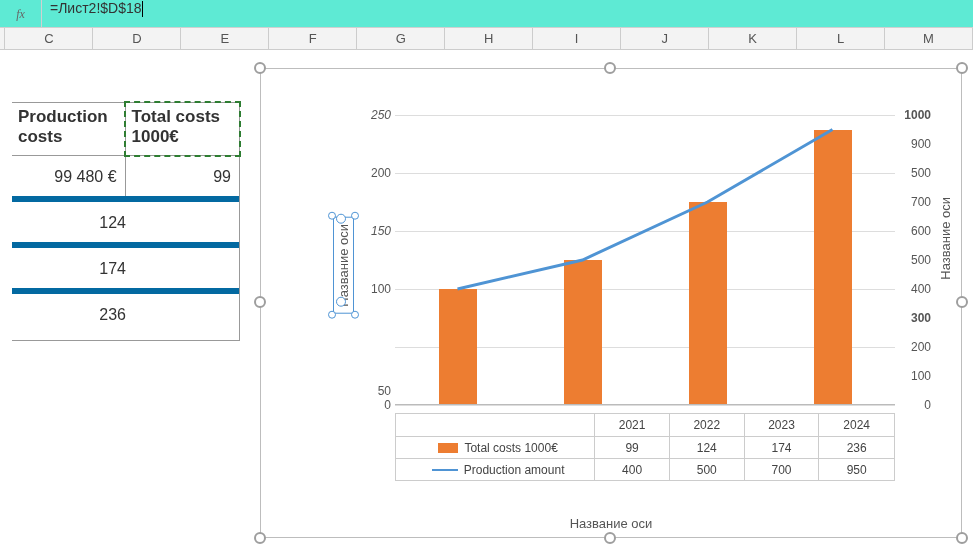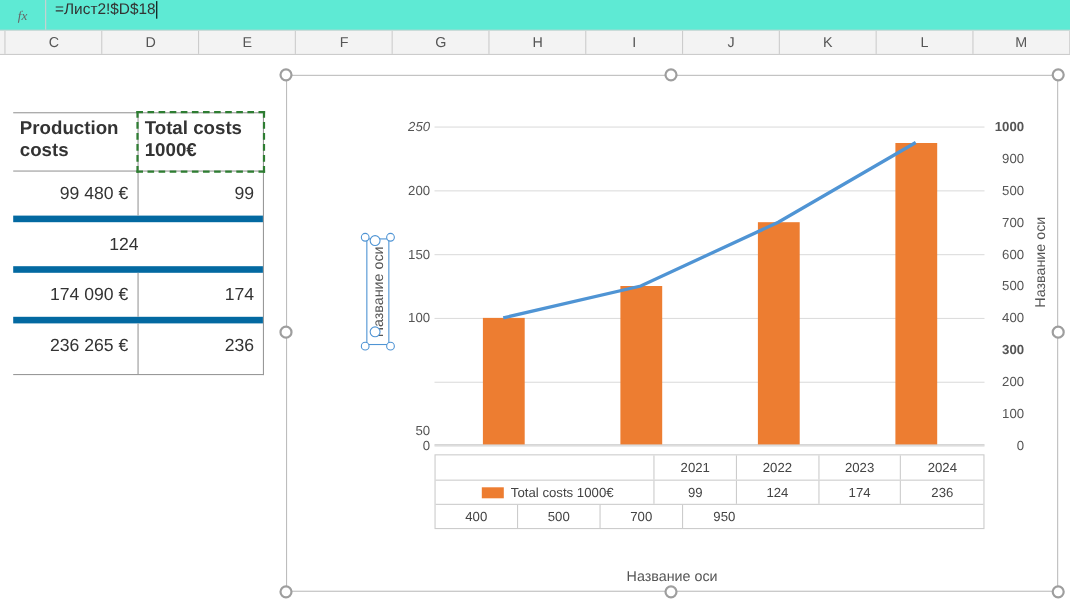--- a/index.html
+++ b/index.html
@@ -214,25 +214,23 @@
       </div>
     </div>
     <div class="row">
       <div>99 480 €</div>
       <div>99</div>
     </div>
     <div class="row">
       <div>124</div>
     </div>
     <div class="row">
-      <div>174 090 €</div>
       <div>174</div>
     </div>
     <div class="row">
-      <div>236 265 €</div>
       <div>236</div>
     </div>
   </div>
 
   <div class="chart-obj">
     <span class="sel-handle h-tl"></span>
     <span class="sel-handle h-t"></span>
     <span class="sel-handle h-tr"></span>
     <span class="sel-handle h-l"></span>
     <span class="sel-handle h-r"></span>
@@ -280,32 +278,36 @@
         <div class="lbl">
           <span class="sw-bar"></span>
           <span>Total costs 1000€</span>
         </div>
         <div class="val">99</div>
         <div class="val">124</div>
         <div class="val">174</div>
         <div class="val">236</div>
       </div>
       <div class="lrow">
+        <div class="lbl">
+          <span class="sw-line"></span>
+          <span>Production amount</span>
+        </div>
         <div class="val">400</div>
         <div class="val">500</div>
         <div class="val">700</div>
         <div class="val">950</div>
       </div>
     </div>
 
     <div class="axis-title-x">Название оси</div>
   <div class="ytick" style="top: 336px;">0</div>
       <div class="ytick" style="top: 278px; margin-top: 44px;">50</div>
       <div class="ytick" style="top: 220px;">100</div>
-      <div class="ytick" style="top: 162px;">150</div>
+      <div class="ytick" style="top: 162px; font-style: italic;">150</div>
       <div class="ytick" style="top: 104px;">200</div>
       <div class="ytick" style="top: 46px; font-style: italic;">250</div>
       <div class="y2tick" style="top: 336px;">0</div>
       <div class="y2tick" style="top: 307px;">100</div>
       <div class="y2tick" style="top: 278px;">200</div>
       <div class="y2tick" style="top: 249px; font-weight: bold;">300</div>
       <div class="y2tick" style="top: 220px;">400</div>
       <div class="y2tick" style="top: 191px;">500</div>
       <div class="y2tick" style="top: 162px;">600</div>
       <div class="y2tick" style="top: 133px;">700</div>

